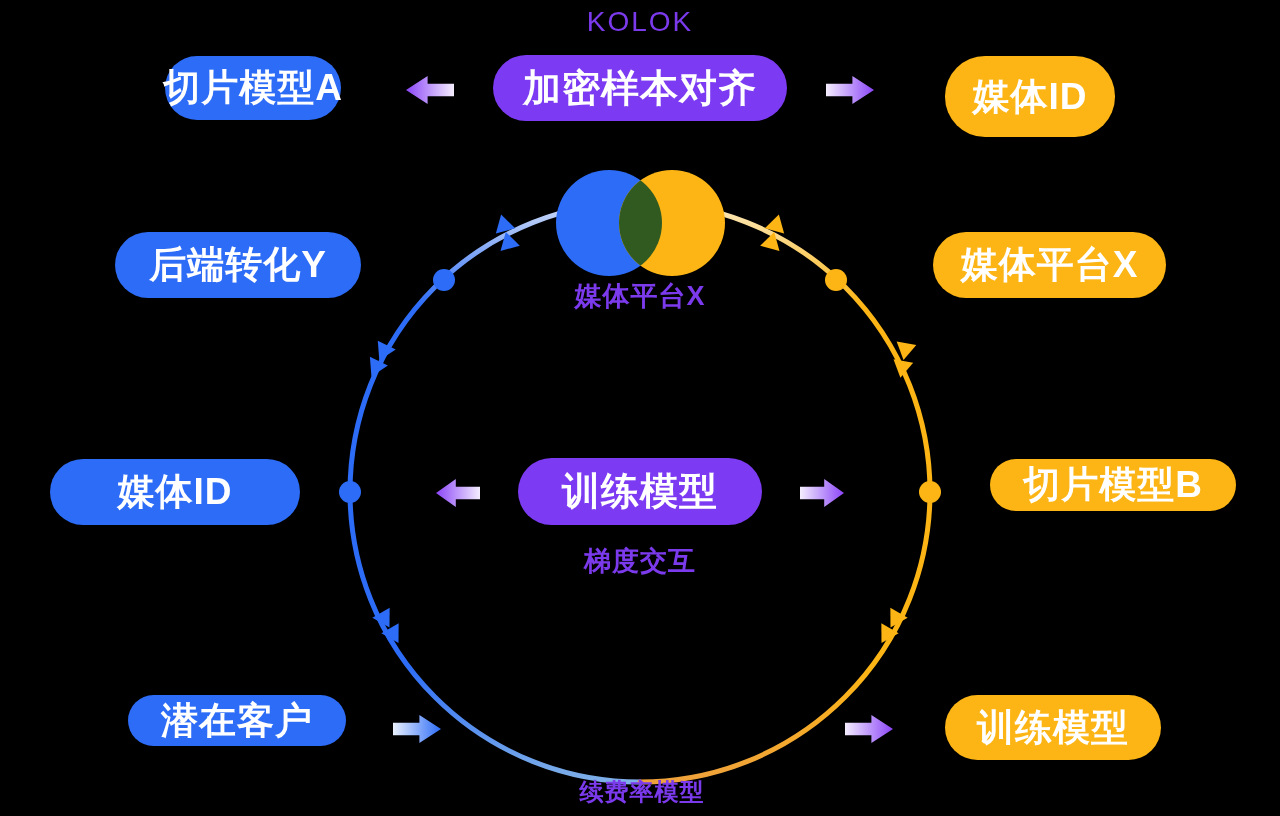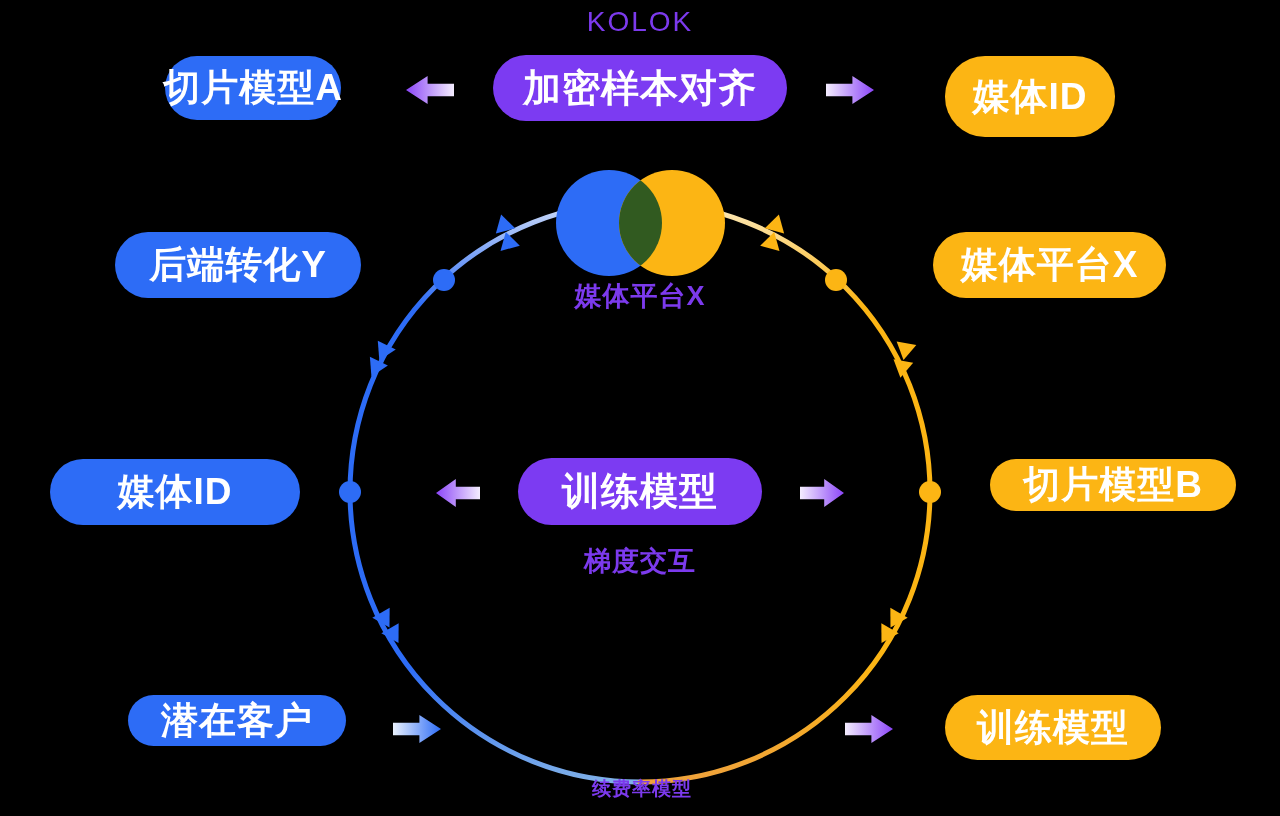--- a/index.html
+++ b/index.html
@@ -106,15 +106,15 @@
   <div class="barrow left purple" style="left:436px;top:479px;width:44px;"></div>
   <div class="pill purple" style="left:518px;top:458px;width:244px;height:67px;font-size:38px;">训练模型</div>
   <div class="barrow right purple" style="left:800px;top:479px;width:44px;"></div>
   <div class="pill yellow" style="left:990px;top:459px;width:246px;height:52px;">切片模型B</div>
   <div class="plabel" style="left:640px;top:543px;">梯度交互</div>
 
   <div class="pill blue" style="left:128px;top:695px;width:218px;height:51px;">潜在客户</div>
   <div class="barrow right blue" style="left:393px;top:715px;"></div>
   <div class="barrow right purple" style="left:845px;top:715px;"></div>
   <div class="pill yellow" style="left:945px;top:695px;width:216px;height:65px;">训练模型</div>
-  <div class="plabel" style="left:642px;top:776px;font-size:19px;">续费率模型</div>
+  <div class="plabel" style="left:642px;top:776px;font-size:24px;">续费率模型</div>
 
 </div>
 
 </body></html>

